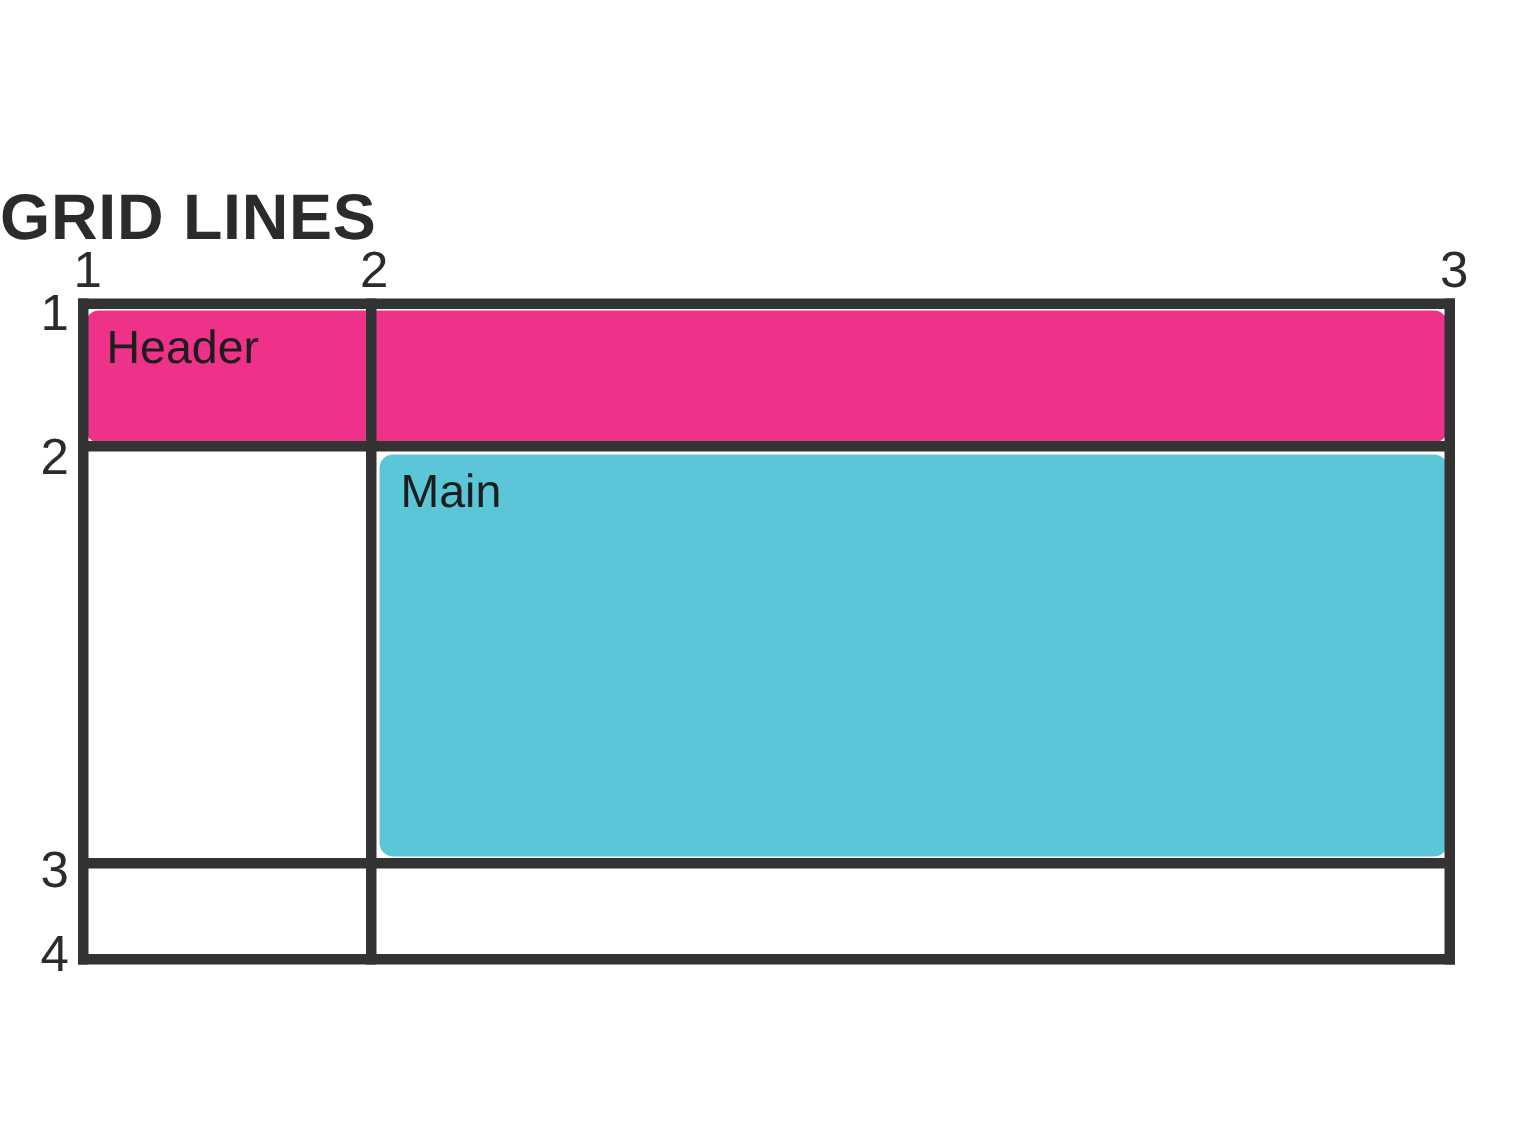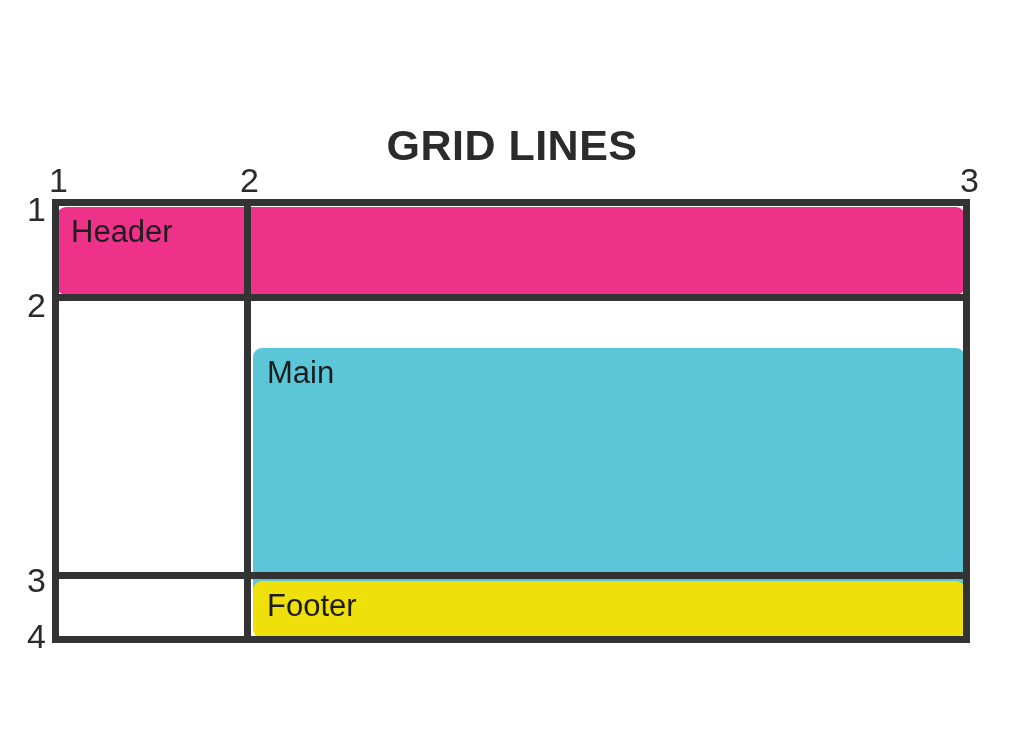--- a/index.html
+++ b/index.html
@@ -15,21 +15,20 @@
     font-family: "Liberation Sans", sans-serif;
     -webkit-font-smoothing: antialiased;
   }
 
   
   #diagram-title {
     position: absolute;
     left: 0;
     top: 124px;
     width: 1024px;
-    text-align: center;
     font-size: 43px;
     font-weight: bold;
     color: #2b2b2b;
     letter-spacing: 0.5px;
     line-height: 1;
     white-space: nowrap;
   }
 
   
   #grid-figure {
@@ -99,21 +98,20 @@
     height: 335px;
     background: #76c400;
   }
   
   #area-main {
     left: 253px;
     top: 303px;
     width: 712px;
     height: 268px;
     background: #5bc6d8;
-    margin-top: 45px;
   }
   
   #area-footer {
     left: 253px;
     top: 581px;
     width: 712px;
     height: 57px;
     background: #efe00c;
   }
 
@@ -145,23 +143,20 @@
 
   <div class="area" id="area-header" style="background: rgb(238, 49, 137);">
     <span class="area-text">Header</span>
   </div>
 
 
   <div class="area" id="area-main" style="background: rgb(91, 198, 216);">
     <span class="area-text">Main</span>
   </div>
 
-  <div class="area" id="area-footer" style="background: rgb(239, 224, 12);">
-    <span class="area-text">Footer</span>
-  </div>
 
   <div class="grid-line grid-line-h" id="grid-line-row-1" style="background: rgb(51, 51, 51);"></div>
   <div class="grid-line grid-line-h" id="grid-line-row-2" style="background: rgb(51, 51, 51);"></div>
   <div class="grid-line grid-line-h" id="grid-line-row-3" style="background: rgb(51, 51, 51);"></div>
   <div class="grid-line grid-line-h" id="grid-line-row-4" style="background: rgb(51, 51, 51);"></div>
 
   <div class="grid-line grid-line-v" id="grid-line-col-1" style="background: rgb(51, 51, 51);"></div>
   <div class="grid-line grid-line-v" id="grid-line-col-2" style="background: rgb(51, 51, 51);"></div>
   <div class="grid-line grid-line-v" id="grid-line-col-3" style="background: rgb(51, 51, 51);"></div>
 

